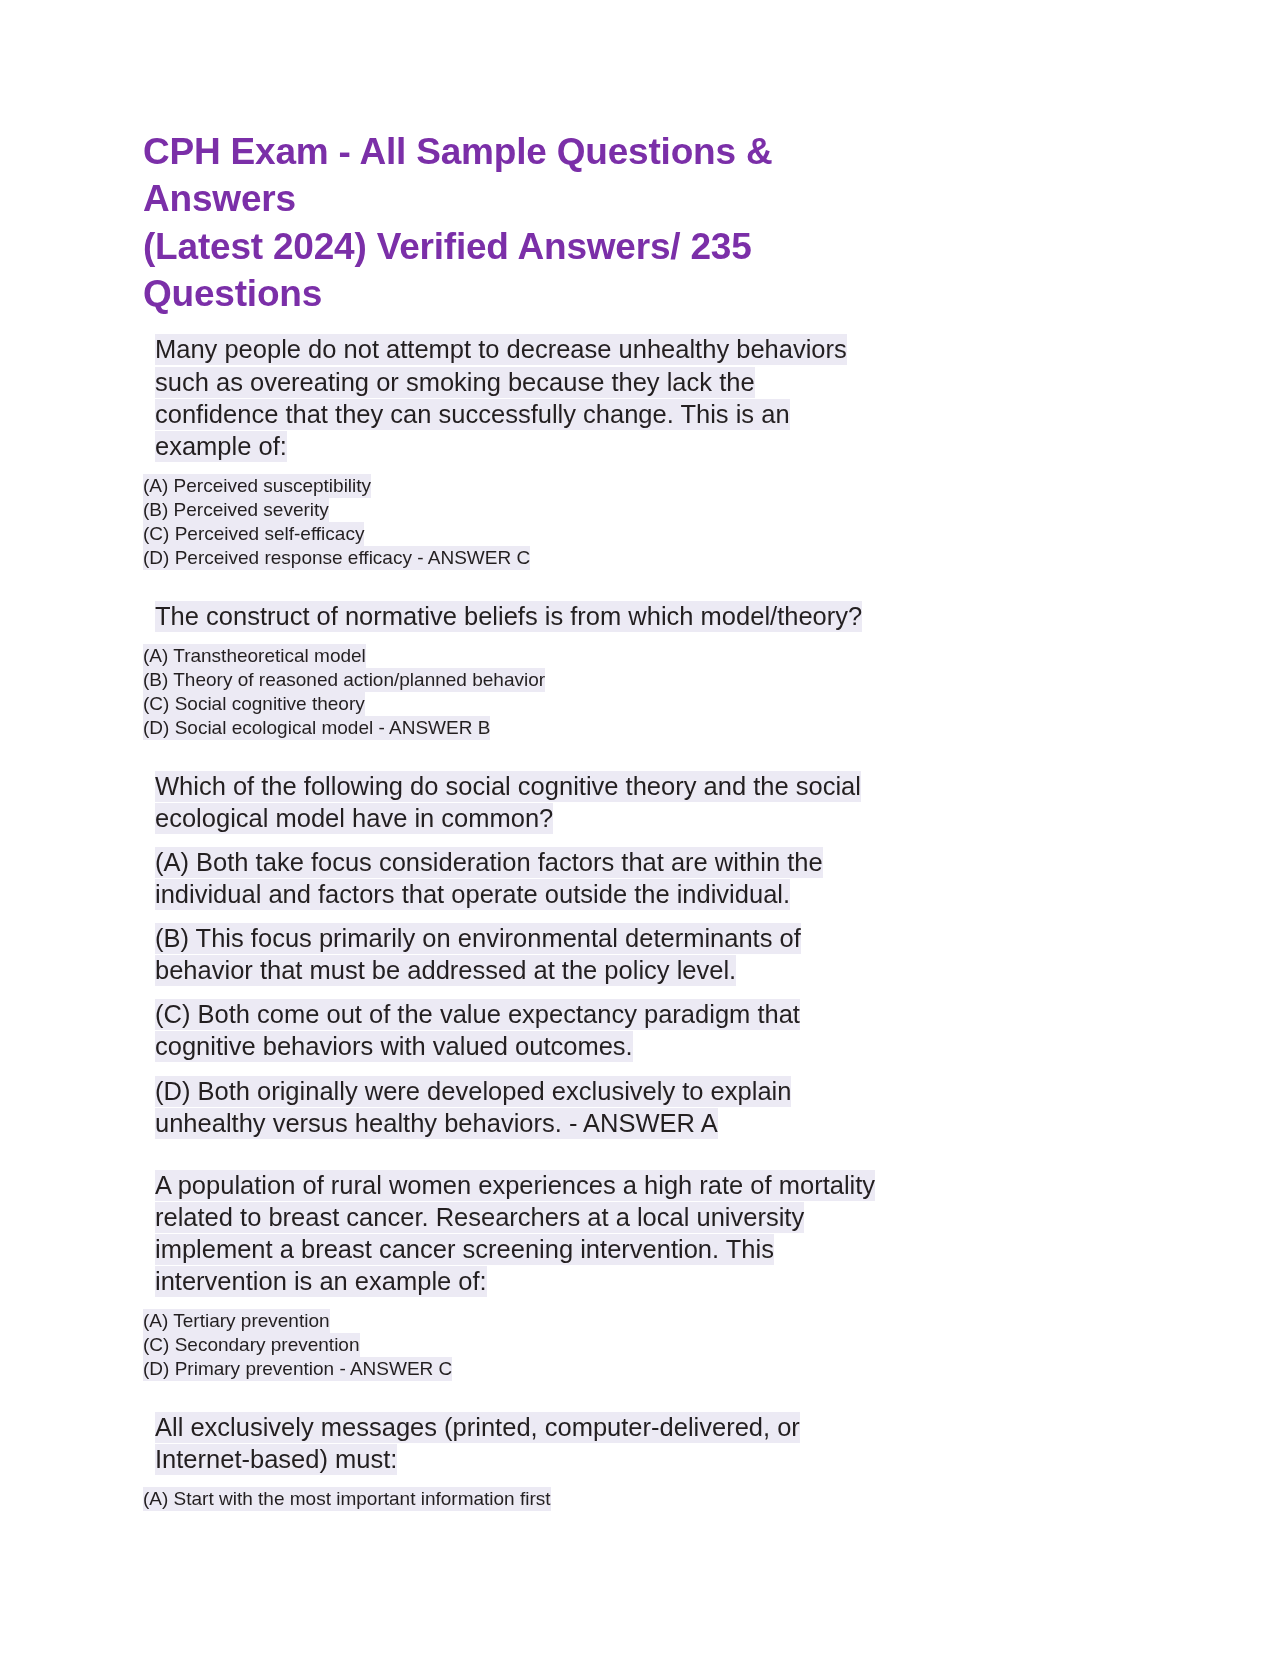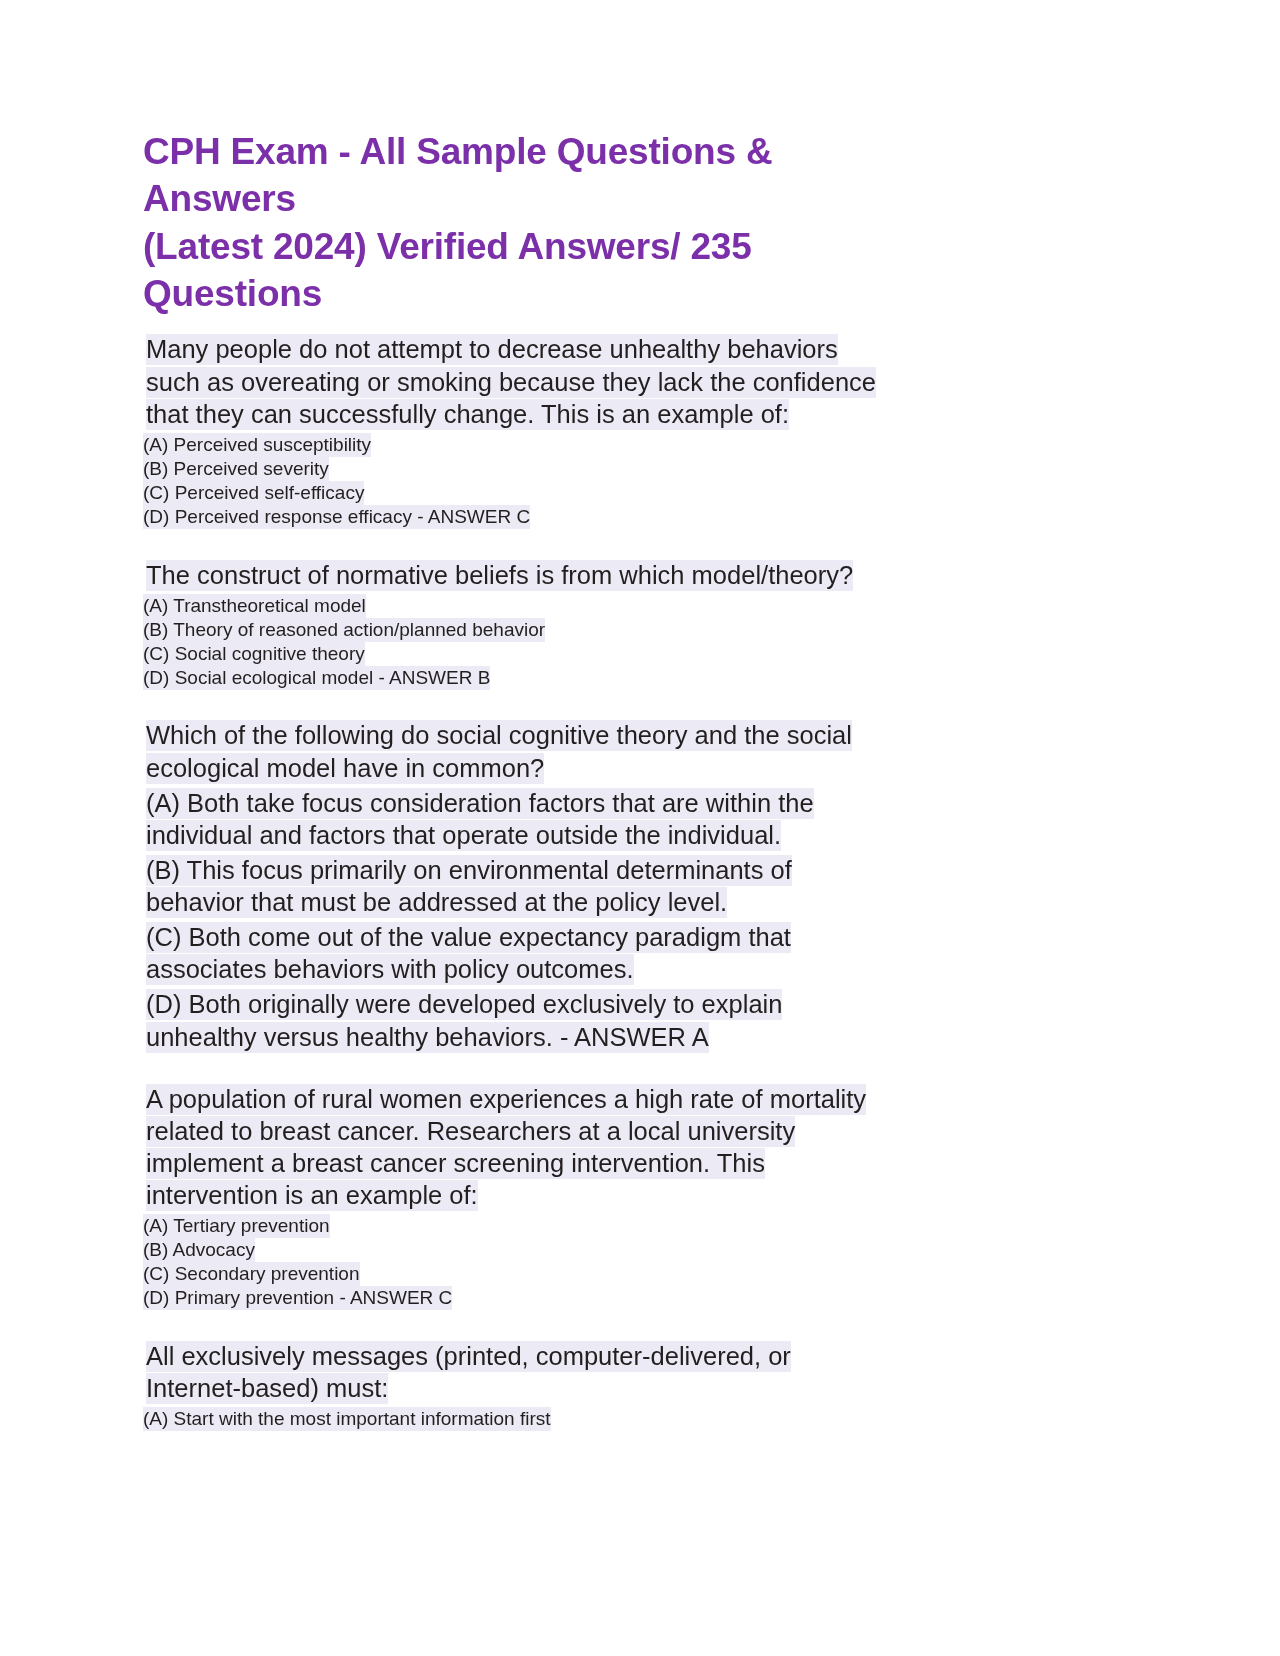--- a/index.html
+++ b/index.html
@@ -45,21 +45,21 @@
   }
   .line-row span.hl {
     background: #eceaf4;
     box-decoration-break: clone;
     -webkit-box-decoration-break: clone;
     padding: 1px 0 2px 0;
   }
   .para {
     font-size: 25.5px;
     line-height: 1.26;
-    margin: 3px;
+    margin: 12px;
   }
   .para span.hl {
     background: #eceaf4;
     box-decoration-break: clone;
     -webkit-box-decoration-break: clone;
     padding: 1px 0 2px 0;
   }
 </style>
 </head>
 <body>
@@ -84,28 +84,27 @@
     <p class="line-row"><span class="hl">(A) Transtheoretical model</span></p>
     <p class="line-row"><span class="hl">(B) Theory of reasoned action/planned behavior</span></p>
     <p class="line-row"><span class="hl">(C) Social cognitive theory</span></p>
     <p class="line-row"><span class="hl">(D) Social ecological model - ANSWER B</span></p>
   </div>
 
   <div class="block">
     <p class="para"><span class="hl">Which of the following do social cognitive theory and the social ecological model have in common?</span></p>
     <p class="para"><span class="hl">(A) Both take focus consideration factors that are within the individual and factors that operate outside the individual.</span></p>
     <p class="para"><span class="hl">(B) This focus primarily on environmental determinants of behavior that must be addressed at the policy level.</span></p>
-    <p class="para"><span class="hl">(C) Both come out of the value expectancy paradigm that associates behaviors with policy outcomes.</span></p>
+    <p class="para"><span class="hl">(C) Both come out of the value expectancy paradigm that cognitive behaviors with valued outcomes.</span></p>
     <p class="para"><span class="hl">(D) Both originally were developed exclusively to explain unhealthy versus healthy behaviors. - ANSWER A</span></p>
   </div>
 
   <div class="block">
     <p class="para"><span class="hl">A population of rural women experiences a high rate of mortality related to breast cancer. Researchers at a local university implement a breast cancer screening intervention. This intervention is an example of:</span></p>
     <p class="line-row"><span class="hl">(A) Tertiary prevention</span></p>
-    <p class="line-row"><span class="hl">(B) Advocacy</span></p>
     <p class="line-row"><span class="hl">(C) Secondary prevention</span></p>
     <p class="line-row"><span class="hl">(D) Primary prevention - ANSWER C</span></p>
   </div>
 
   <div class="block">
     <p class="para"><span class="hl">All exclusively messages (printed, computer-delivered, or Internet-based) must:</span></p>
     <p class="line-row"><span class="hl">(A) Start with the most important information first</span></p>
   </div>
 
 </div>

